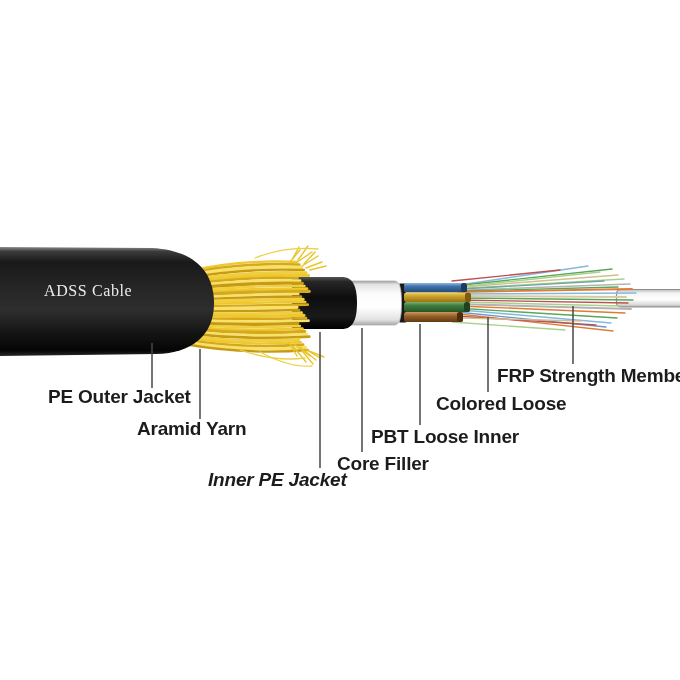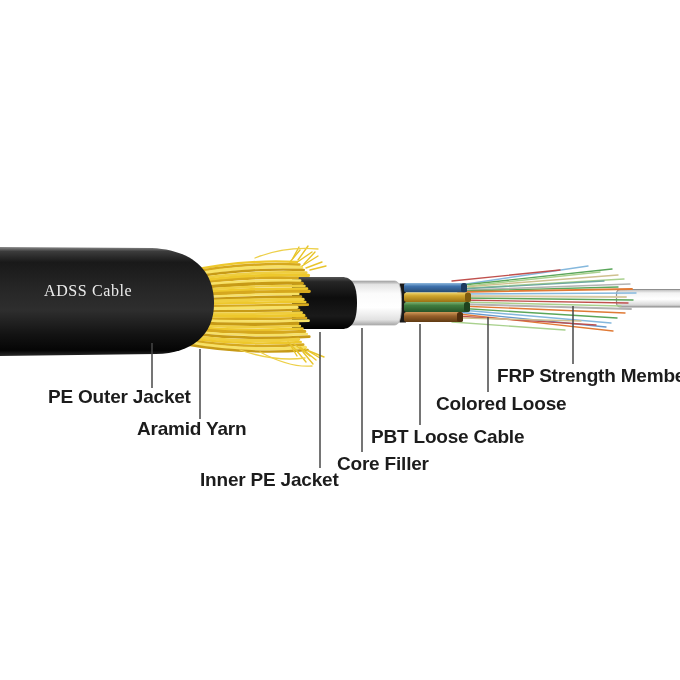--- a/index.html
+++ b/index.html
@@ -192,18 +192,18 @@
       <line x1="420" y1="324" x2="420" y2="425"></line>
       <line x1="488" y1="317" x2="488" y2="392"></line>
       <line x1="573" y1="306" x2="573" y2="364"></line>
     </g>
   </svg>
 
   <div class="cable-text">ADSS Cable</div>
 
   <div class="part-label" style="left:48px;top:387px;text-align:center;">PE Outer Jacket</div>
   <div class="part-label" style="left:137px;top:419px;">Aramid Yarn</div>
-  <div class="part-label" style="left:200px;top:470px;">Inner PE Jacket</div>
+  <div class="part-label" style="left:208px;top:470px;font-style:italic;">Inner PE Jacket</div>
   <div class="part-label" style="left:329px;top:454px;margin-left:8px;">Core Filler</div>
-  <div class="part-label" style="left:371px;top:427px;">PBT Loose Cable</div>
+  <div class="part-label" style="left:371px;top:427px;">PBT Loose Inner</div>
   <div class="part-label" style="left:436px;top:394px;">Colored Loose</div>
   <div class="part-label" style="left:497px;top:366px;">FRP Strength Member</div>
 </div>
 
 </body></html>

